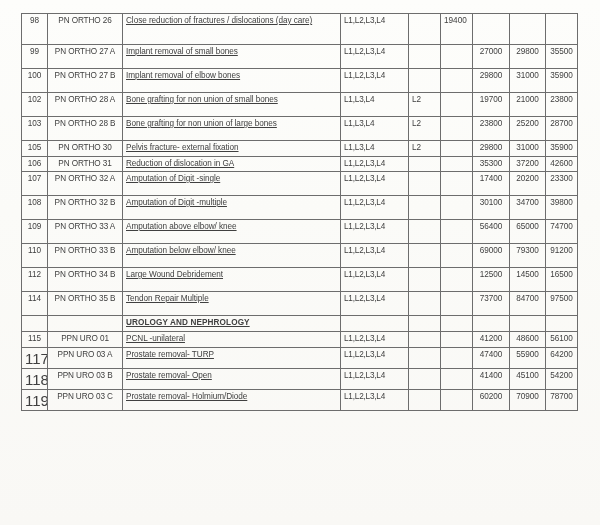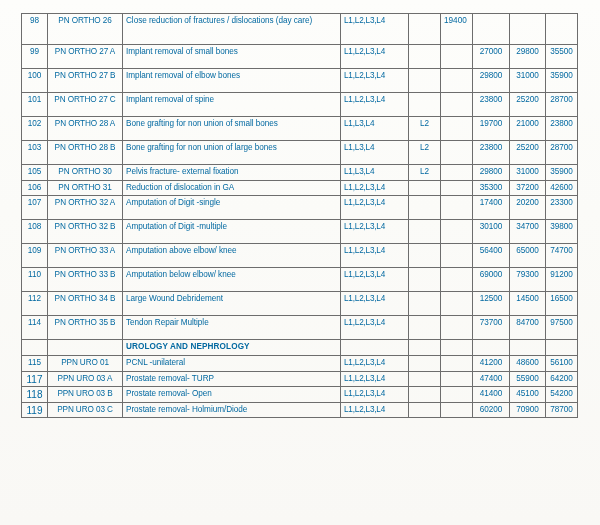--- a/index.html
+++ b/index.html
@@ -28,21 +28,21 @@
     position: absolute;
     left: 21px;
     top: 13px;
     width: 556px;
   }
 
   table.pricelist {
     border-collapse: collapse;
     width: 556px;
     table-layout: fixed;
-    color: #0369a1;
+    color: #404040;
   }
 
   table.pricelist td {
     border: 1px solid #6d6d6d;
     font-size: 8.2px;
     line-height: 1.15;
     padding: 2px 3px 1px 3px;
     vertical-align: top;
     overflow: hidden;
     white-space: nowrap;
@@ -57,39 +57,40 @@
   col.c-day    { width: 32px; }
   col.c-p1     { width: 37px; }
   col.c-p2     { width: 36px; }
   col.c-p3     { width: 32px; }
 
   td.sno {
     text-align: center;
     font-size: 8px;
     vertical-align: top;
   }
-  td.sno.big { font-size: 10px; text-align: center; }
+  td.sno.big { font-size: 15px; text-align: center; }
   td.code {
     text-align: center;
     font-size: 8.4px;
     letter-spacing: -0.1px;
   }
   td.desc {
     text-align: left;
     font-size: 8.4px;
     letter-spacing: -0.05px;
+    text-decoration: underline;
   }
   td.grade {
     text-align: left;
     font-size: 8.3px;
     letter-spacing: -0.2px;
     padding-left: 3px;
   }
   td.l2 {
-    text-align: center;
+    text-align: left;
     font-size: 8.3px;
   }
   td.day {
     text-align: left;
     font-size: 8.3px;
     vertical-align: bottom;
     padding-bottom: 2px;
   }
   td.price {
     text-align: center;
@@ -157,31 +158,20 @@
           <td class="code">PN ORTHO 27 B</td>
           <td class="desc">Implant removal of elbow bones</td>
           <td class="grade">L1,L2,L3,L4</td>
           <td class="l2"></td>
           <td class="day"></td>
           <td class="price">29800</td>
           <td class="price">31000</td>
           <td class="price">35900</td>
         </tr>
         <tr class="r-med">
-          <td class="sno">101</td>
-          <td class="code">PN ORTHO 27 C</td>
-          <td class="desc">Implant removal of spine</td>
-          <td class="grade">L1,L2,L3,L4</td>
-          <td class="l2"></td>
-          <td class="day"></td>
-          <td class="price">23800</td>
-          <td class="price">25200</td>
-          <td class="price">28700</td>
-        </tr>
-        <tr class="r-med">
           <td class="sno">102</td>
           <td class="code">PN ORTHO 28 A</td>
           <td class="desc">Bone grafting for non union of small bones</td>
           <td class="grade">L1,L3,L4</td>
           <td class="l2">L2</td>
           <td class="day"></td>
           <td class="price">19700</td>
           <td class="price">21000</td>
           <td class="price">23800</td>
         </tr>

